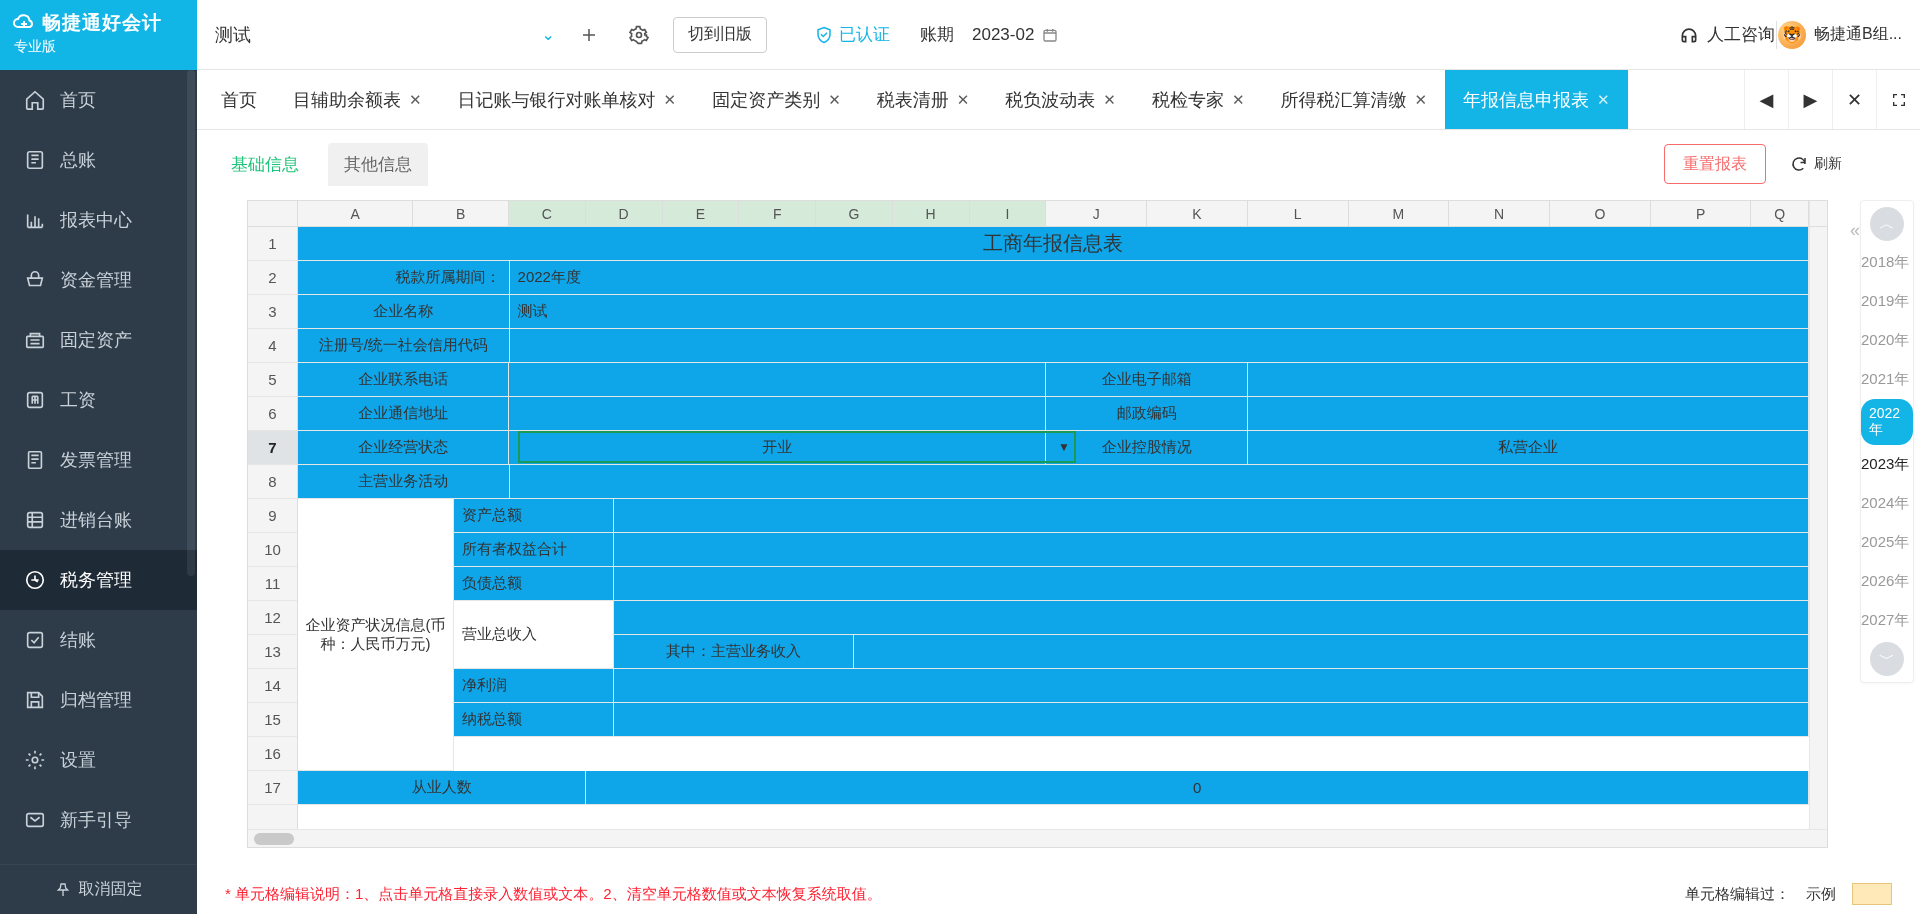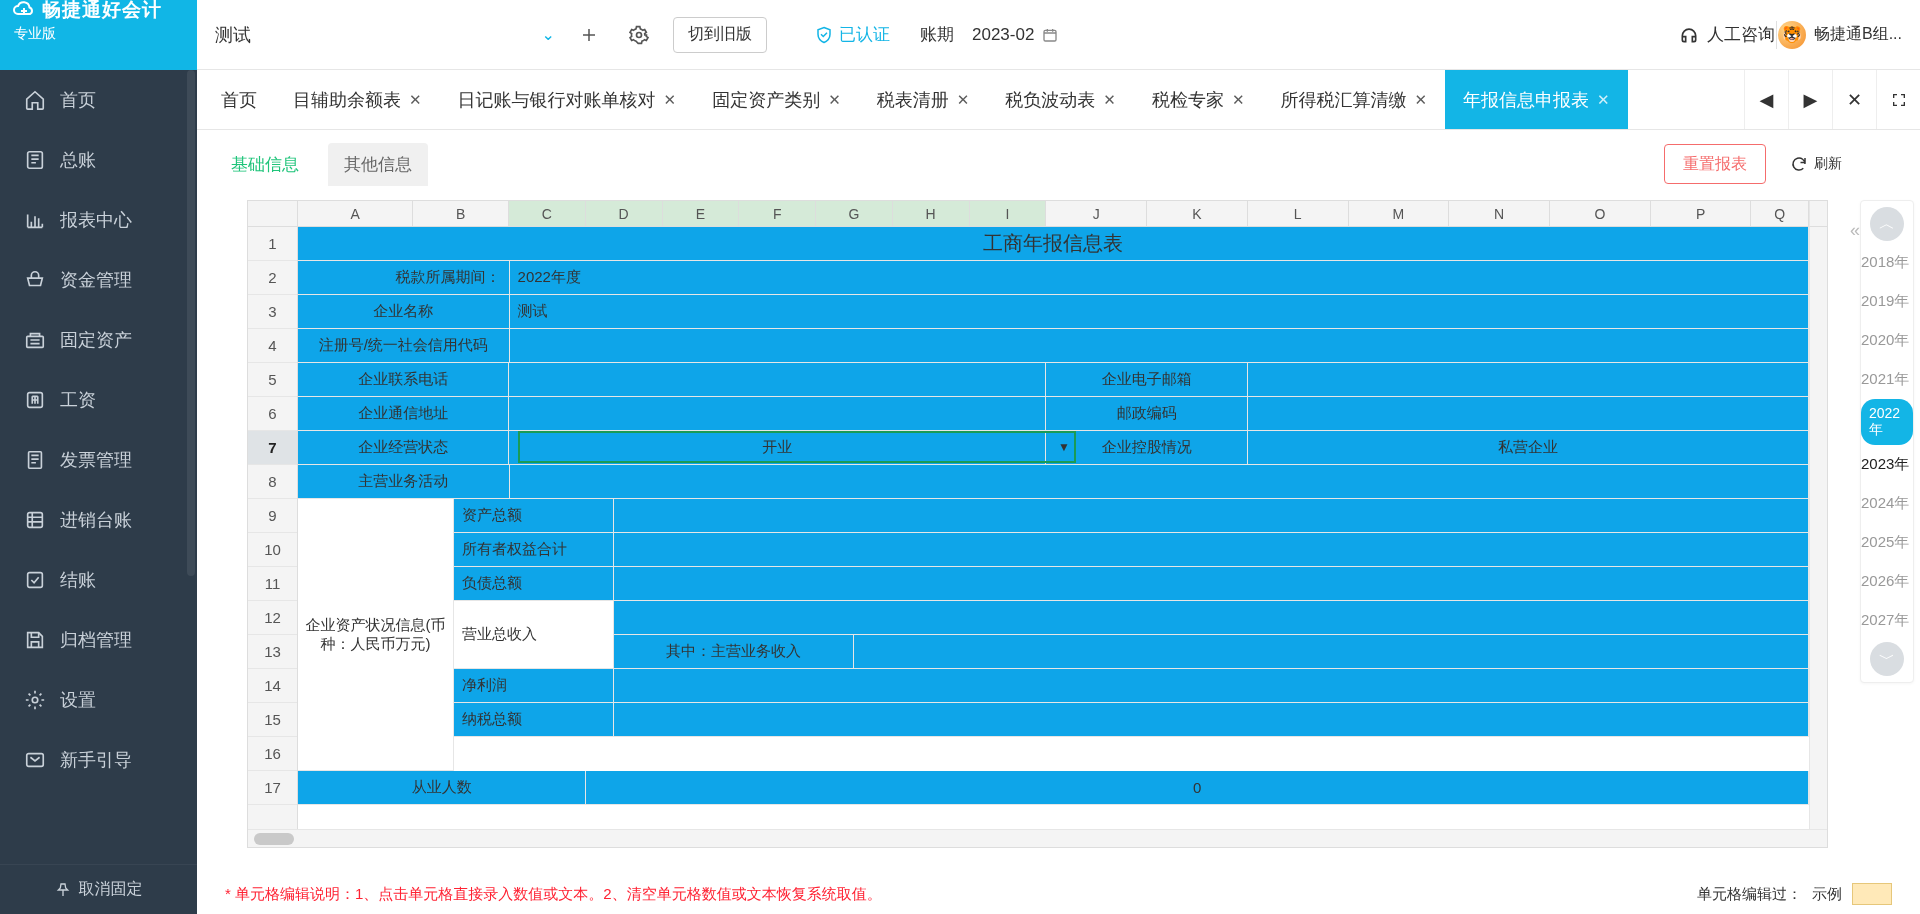--- a/index.html
+++ b/index.html
@@ -1,20 +1,20 @@
 <!DOCTYPE html>
 <html><head>
 <meta charset="utf-8">
 <style>
 * { margin: 0; padding: 0; box-sizing: border-box; font-family: "Microsoft YaHei", Arial, sans-serif; }
 body { background: #fff; width: 1920px; height: 914px; overflow: hidden; }
 
 
 .sidebar { position: absolute; left: 0; top: 0; width: 197px; height: 914px; background: #2e3c4a; color: #adb5bd; }
-.logo-area { height: 70px; background: #11b6e6; color: #fff; padding: 27px 12px; display: flex; flex-direction: column; align-items: flex-start; justify-content: flex-end; }
+.logo-area { height: 70px; background: #11b6e6; color: #fff; padding: 10px 12px; display: flex; flex-direction: column; align-items: flex-start; justify-content: flex-start; }
 .logo-top { display: flex; align-items: center; gap: 6px; }
 .logo-icon { width: 24px; height: 24px; }
 .logo-text { font-size: 19px; font-weight: bold; letter-spacing: 1px; }
 .logo-sub { font-size: 14px; margin-top: 2px; margin-left: 2px; }
 .nav-track { position: relative; height: 844px; overflow: hidden; }
 .nav-items { position: absolute; top: 0; left: 0; right: 0; }
 .nav-item { height: 60px; display: flex; align-items: center; gap: 14px; padding: 0 24px; font-size: 18px; cursor: pointer; color: #c9d1d9; }
 .nav-item.active { background: #1e2a36; color: #fff; }
 .nav-item .icon { width: 22px; height: 22px; flex: 0 0 22px; display:flex; align-items:center; justify-content:center; }
 .unpin { position: absolute; bottom: 0; left: 0; right: 0; height: 50px; display: flex; align-items: center; justify-content: center; gap: 8px; font-size: 16px; background: #2e3c4a; color: #c9d1d9; cursor: pointer; border-top: 1px solid rgba(255,255,255,0.05); }
@@ -81,21 +81,21 @@
 .selcell { position: absolute; border: 2px solid #1a9b55; pointer-events: none; }
 .selcell .dd { position:absolute; right:4px; top:50%; transform:translateY(-50%); color:#333; font-size:12px;}
 .vscrollbar { position: absolute; right: 0; top: 26px; width: 18px; bottom: 18px; background: #f4f4f4; border-left: 1px solid #e6e6e6; }
 .hscrollbar { position: absolute; left: 0; right: 0; bottom: 0; height: 18px; background: #f4f4f4; border-top: 1px solid #e6e6e6; }
 .hscroll-thumb { position:absolute; left:6px; top:3px; height:12px; width:40px; background:#c9c9c9; border-radius:6px;}
 .sheet-right-edge { position:absolute; right:0; top:0; width:18px; height:26px; background:#f4f4f4; border-left:1px solid #e6e6e6; border-bottom:1px solid #ddd;}
 
 
 .footer { position: absolute; left: 197px; right: 0; bottom: 0; height: 40px; display: flex; align-items: center; padding: 0 28px; background: #fff; font-size: 15px; }
 .footer .hint { color: #f23; }
-.footer-right { margin-left: auto; display: flex; align-items: center; gap: 10px; color: #333; }
+.footer-right { margin-left: auto; display: flex; align-items: center; gap: 16px; color: #333; }
 .swatch { width: 40px; height: 22px; background: #ffe9b8; border: 1px solid #e6c77a; }
 
 svg { display:block; }
 </style>
 </head>
 <body>
 
 <div class="sidebar">
   <div class="logo-area">
     <div class="logo-top">
@@ -172,20 +172,29 @@
           <span>发票管理</span>
         </div>
         <div class="nav-item">
           <span class="icon">
             <svg width="22" height="22" viewBox="0 0 24 24" fill="none" stroke="currentColor" stroke-width="1.8">
               <rect x="4" y="4" width="16" height="16" rx="2"></rect>
               <path d="M4 9h16M4 14h16M9 4v16"></path>
             </svg>
           </span>
           <span>进销台账</span>
+        </div>
+        <div class="nav-item active">
+          <span class="icon">
+            <svg width="22" height="22" viewBox="0 0 24 24" fill="none" stroke="currentColor" stroke-width="1.8">
+              <circle cx="12" cy="12" r="9"></circle>
+              <path d="M12 7v5l3 2M8 12h8"></path>
+            </svg>
+          </span>
+          <span>税务管理</span>
         </div>
         <div class="nav-item">
           <span class="icon">
             <svg width="22" height="22" viewBox="0 0 24 24" fill="none" stroke="currentColor" stroke-width="1.8">
               <rect x="4" y="4" width="16" height="16" rx="2"></rect>
               <path d="M8 12l3 3 5-6"></path>
             </svg>
           </span>
           <span>结账</span>
         </div>

